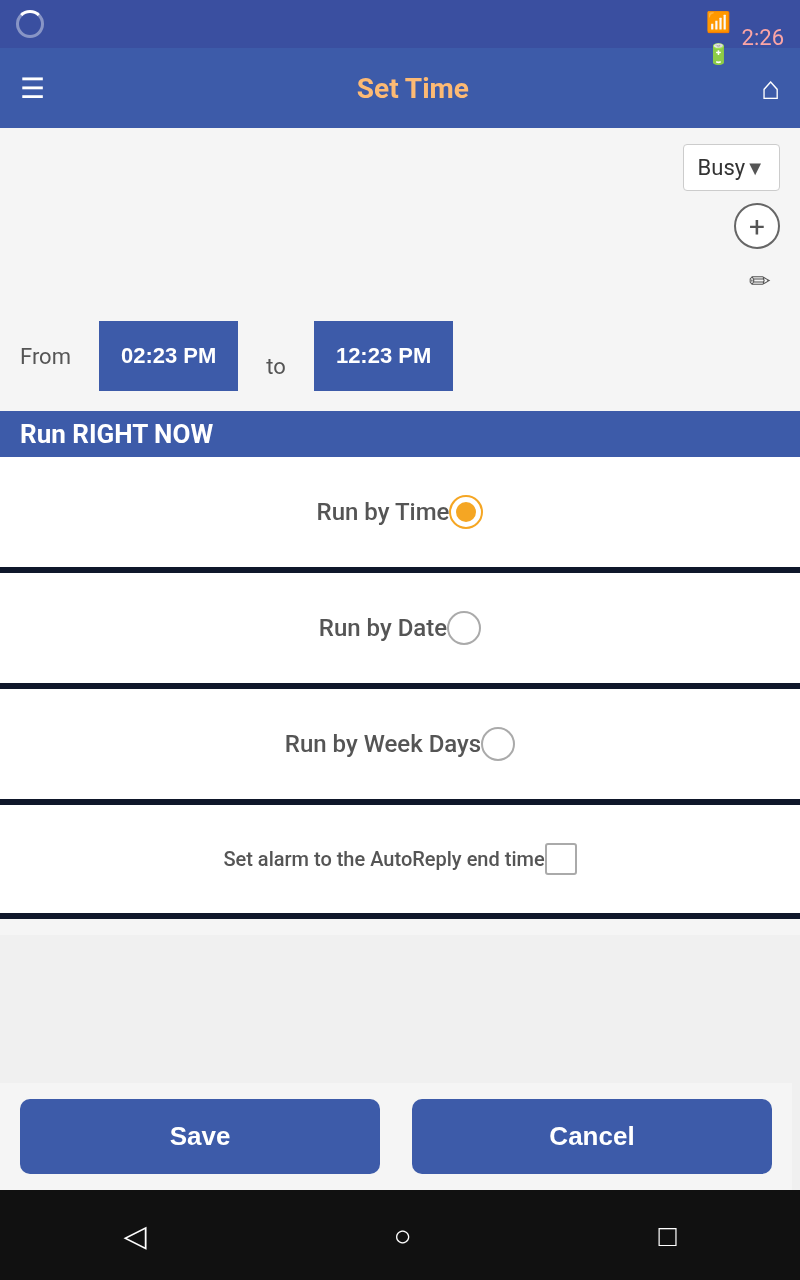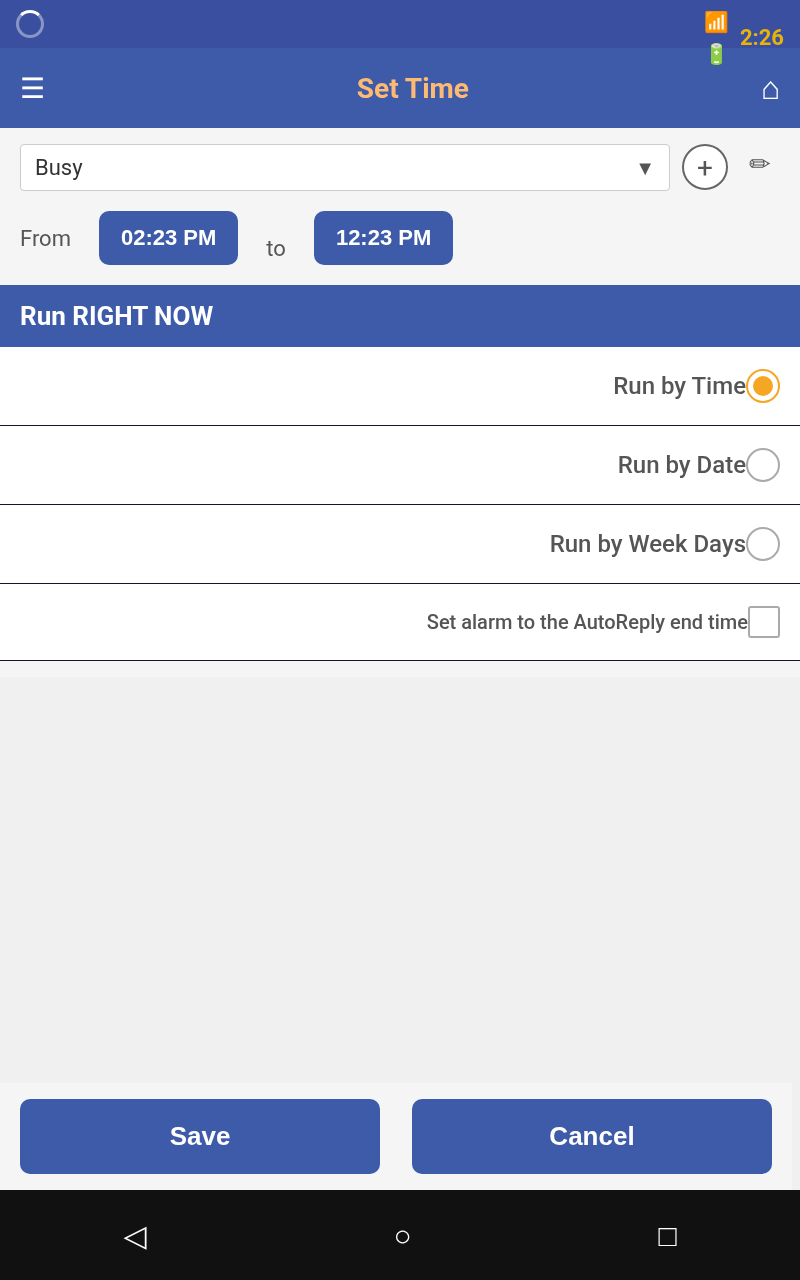--- a/index.html
+++ b/index.html
@@ -28,23 +28,23 @@
     .status-icons {
       display: flex;
       align-items: center;
       gap: 8px;
       color: white;
       font-size: 18px;
       font-weight: bold;
       flex-direction: column;
     }
     .status-time {
-      color: #eab308;
-      font-size: 22px;
-      font-weight: bold;
+      color: #fca5a5;
+      font-size: 22px;
+      font-weight: normal;
       margin-top: 27px;
     }
 
     
     .app-bar {
       background: #3d5ba9;
       height: 80px;
       display: flex;
       align-items: center;
       padding: 0 20px;
@@ -70,23 +70,24 @@
 
     
     .content {
       background: #f5f5f5;
       padding: 16px 20px;
     }
 
     
     .dropdown-row {
       display: flex;
-      align-items: flex-start;
+      align-items: flex-end;
       margin-bottom: 20px;
       gap: 12px;
+      flex-direction: column;
     }
     .dropdown-select {
       flex: 1;
       background: white;
       border: 1px solid #ccc;
       border-radius: 4px;
       padding: 10px 14px;
       font-size: 22px;
       color: #333;
       display: flex;
@@ -130,53 +131,53 @@
       margin-bottom: 20px;
     }
     .time-label {
       font-size: 22px;
       color: #555;
     }
     .time-btn {
       background: #3d5ba9;
       color: white;
       border: none;
-      border-radius: 10px;
-      padding: 14px 22px;
+      border-radius: 0;
+      padding: 22px 22px;
       font-size: 22px;
       font-weight: bold;
       cursor: pointer;
     }
     .time-separator {
       font-size: 22px;
       color: #555;
       margin-top: 21px;
     }
 
     
     .section-header {
       background: #3d5ba9;
       color: white;
       font-size: 26px;
       font-weight: bold;
-      padding: 16px 20px;
+      padding: 8px 20px;
       margin: 0 -20px;
     }
 
     
     .options-list {
       background: white;
       margin: 0 -20px;
     }
     .option-row {
       display: flex;
       align-items: center;
-      justify-content: flex-end;
-      padding: 22px 20px;
-      border-bottom: 1px solid #0f172a;
+      justify-content: center;
+      padding: 38px 20px;
+      border-bottom: 6px solid #0f172a;
       cursor: pointer;
     }
     .option-label {
       font-size: 24px;
       color: #555;
       font-weight: 500;
     }
 
     
     .radio-outer {

